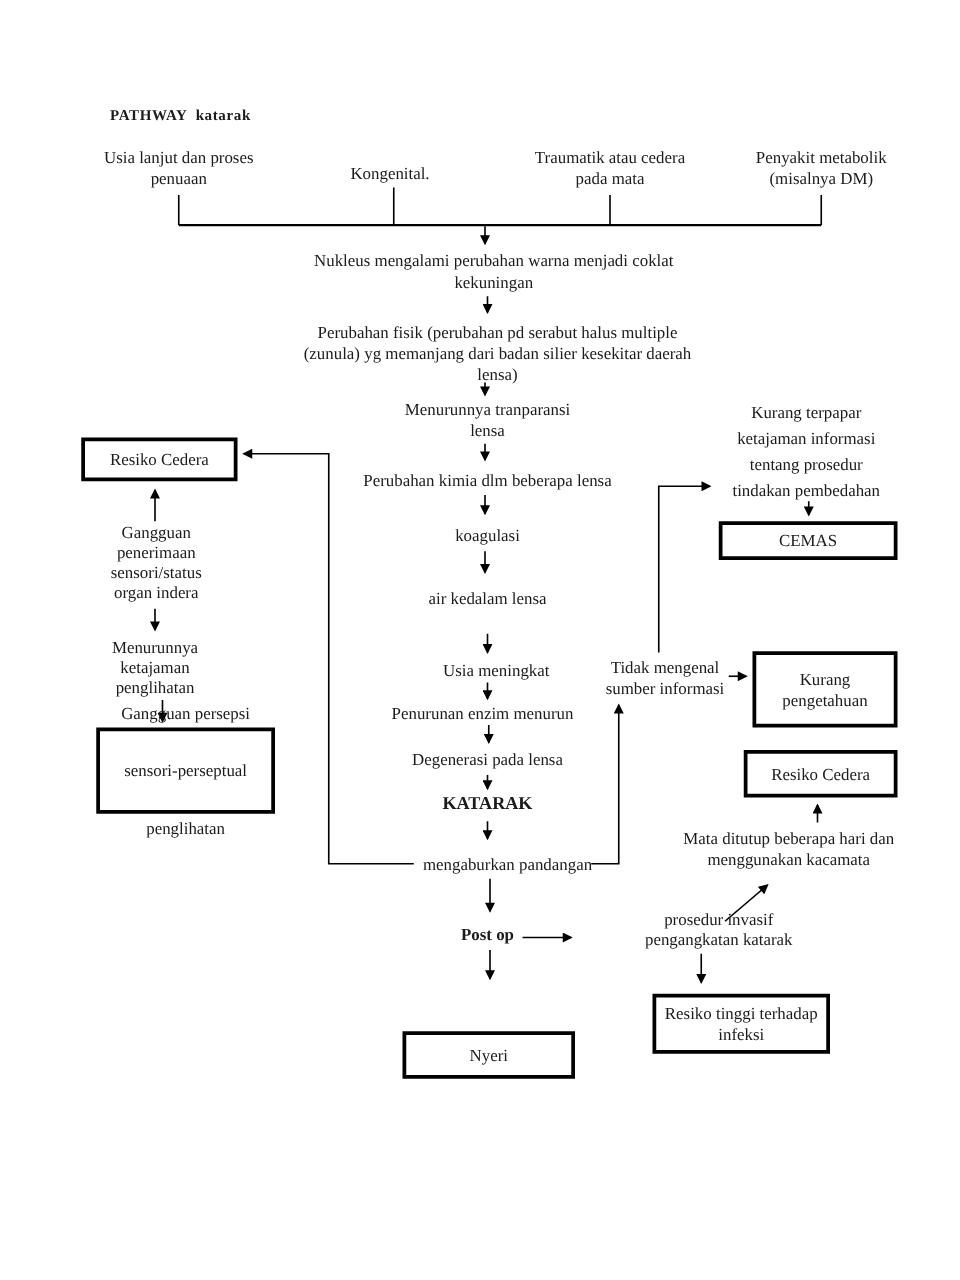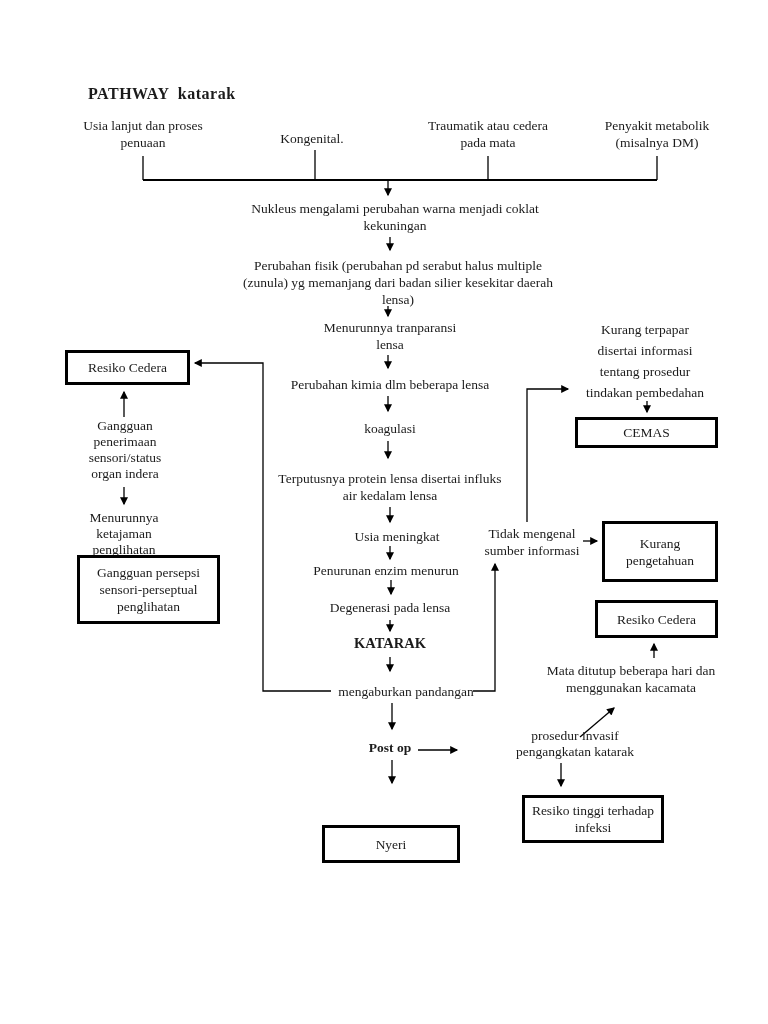--- a/index.html
+++ b/index.html
@@ -17,21 +17,21 @@
     transform: translateX(-50%);
     text-align: center;
     font-size: 13.5px;
     line-height: 17px;
     white-space: nowrap;
   }
   .node div { white-space: nowrap; }
   .bold { font-weight: bold; }
   .title {
     position: absolute;
-    font-size: 16px;
+    font-size: 12px;
     font-weight: bold;
     white-space: pre;
     letter-spacing: 0.5px;
     text-align: right;
   }
   .box {
     position: absolute;
     border: 3px solid #000000;
     display: flex;
     flex-direction: column;
@@ -135,21 +135,20 @@
       <div>Menurunnya tranparansi</div>
       <div>lensa</div>
     </div>
   <div class="node" style="left:390px; top:376px;">
       <div>Perubahan kimia dlm beberapa lensa</div>
     </div>
   <div class="node" style="left:390px; top:420px;">
       <div>koagulasi</div>
     </div>
   <div class="node" style="left:390px; top:470px;">
-      <div>Terputusnya protein lensa disertai influks</div>
       <div>air kedalam lensa</div>
     </div>
   <div class="node" style="left:397px; top:528px;">
       <div>Usia meningkat</div>
     </div>
   <div class="node" style="left:386px; top:562px;">
       <div>Penurunan enzim menurun</div>
     </div>
   <div class="node" style="left:390px; top:599px;">
       <div>Degenerasi pada lensa</div>
@@ -171,29 +170,29 @@
       <div>Gangguan</div>
       <div>penerimaan</div>
       <div>sensori/status</div>
       <div>organ indera</div>
     </div>
   <div class="node lh16" style="left:124px; top:510px;">
       <div>Menurunnya</div>
       <div>ketajaman</div>
       <div>penglihatan</div>
     </div>
-  <div class="box" style="left:77px; top:555px; width:143px; height:69px;">
+  <div class="box" style="left:77px; top:582px; width:143px; height:69px;gap:29px;">
       <div>Gangguan persepsi</div>
       <div>sensori-perseptual</div>
       <div>penglihatan</div>
     </div>
 
   <div class="node lh21" style="left:645px; top:319px;">
       <div>Kurang terpapar</div>
-      <div>disertai informasi</div>
+      <div>ketajaman informasi</div>
       <div>tentang prosedur</div>
       <div>tindakan pembedahan</div>
     </div>
   <div class="box" style="left:575px; top:417px; width:143px; height:31px;">
       <div>CEMAS</div>
     </div>
   <div class="node" style="left:532px; top:525px;">
       <div>Tidak mengenal</div>
       <div>sumber informasi</div>
     </div>

